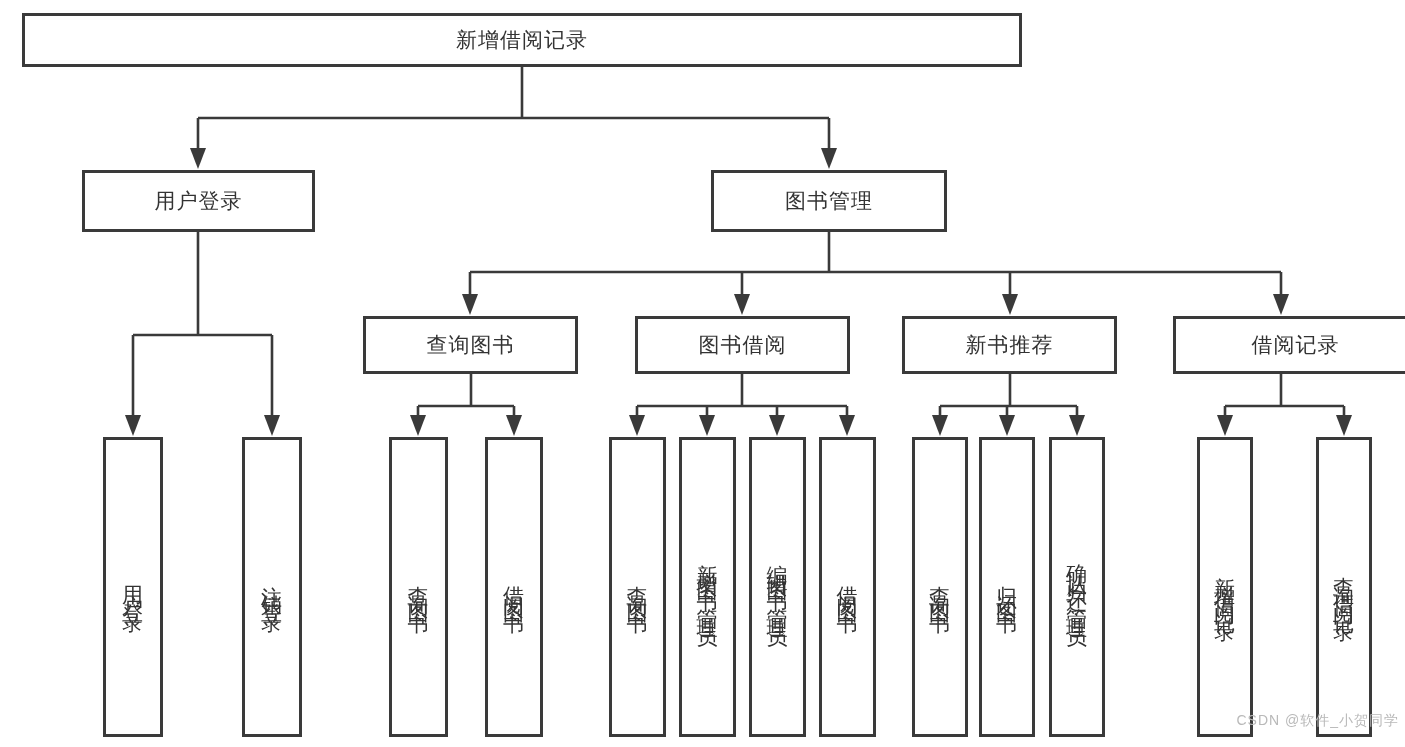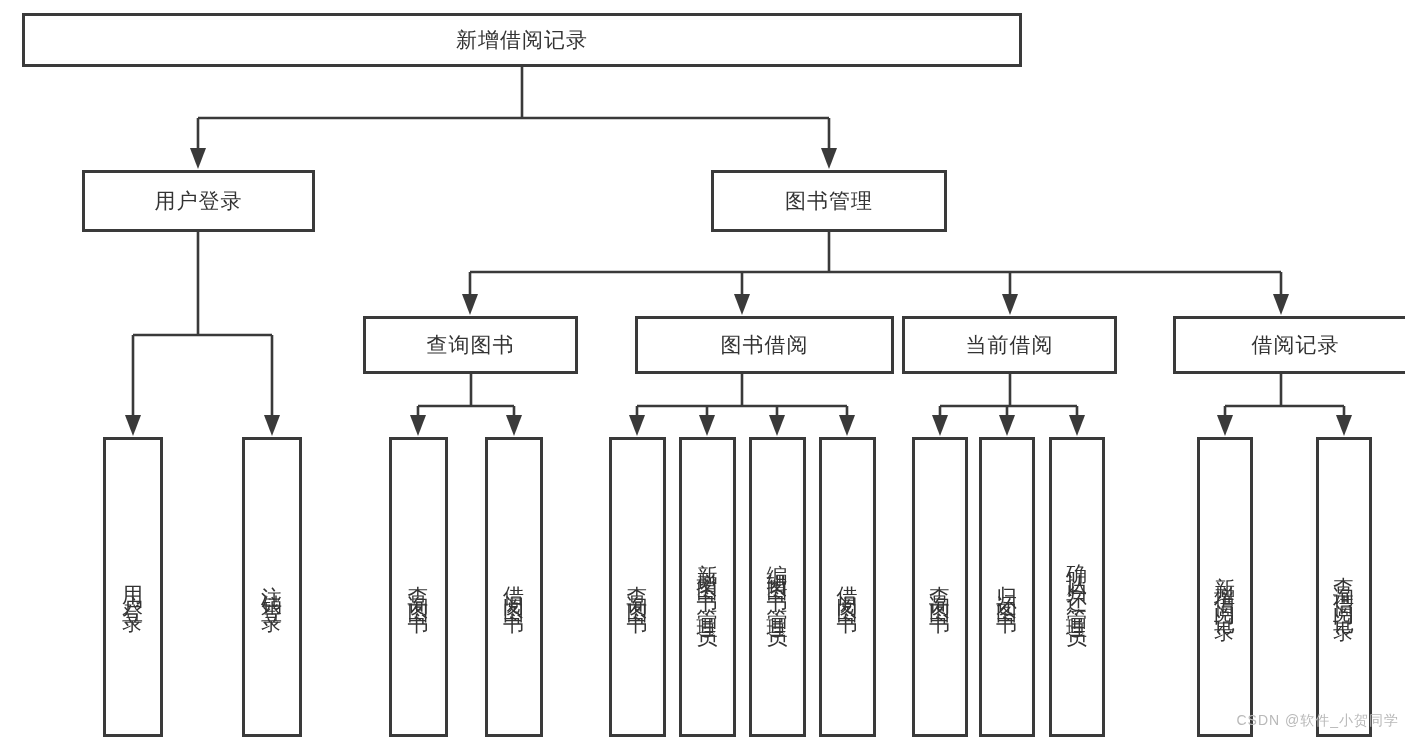--- a/index.html
+++ b/index.html
@@ -103,25 +103,25 @@
   <div class="box" style="left:82px;top:170px;width:233px;height:62px">
     <span>用户登录</span>
   </div>
   <div class="box" style="left:711px;top:170px;width:236px;height:62px">
     <span>图书管理</span>
   </div>
 
   <div class="box" style="left:363px;top:316px;width:215px;height:58px">
     <span>查询图书</span>
   </div>
-  <div class="box" style="left:635px;top:316px;width:259px;height:58px">
+  <div class="box" style="left:635px;top:316px;width:215px;height:58px">
     <span>图书借阅</span>
   </div>
   <div class="box" style="left:902px;top:316px;width:215px;height:58px">
-    <span>当前借阅</span>
+    <span>新书推荐</span>
   </div>
   <div class="box" style="left:1173px;top:316px;width:245px;height:58px">
     <span>借阅记录</span>
   </div>
 
   <div class="box leaf" style="left:103px;top:437px;width:60px;height:300px">
     <span>用户登录</span>
   </div>
   <div class="box leaf" style="left:242px;top:437px;width:60px;height:300px">
     <span>注销登录</span>

